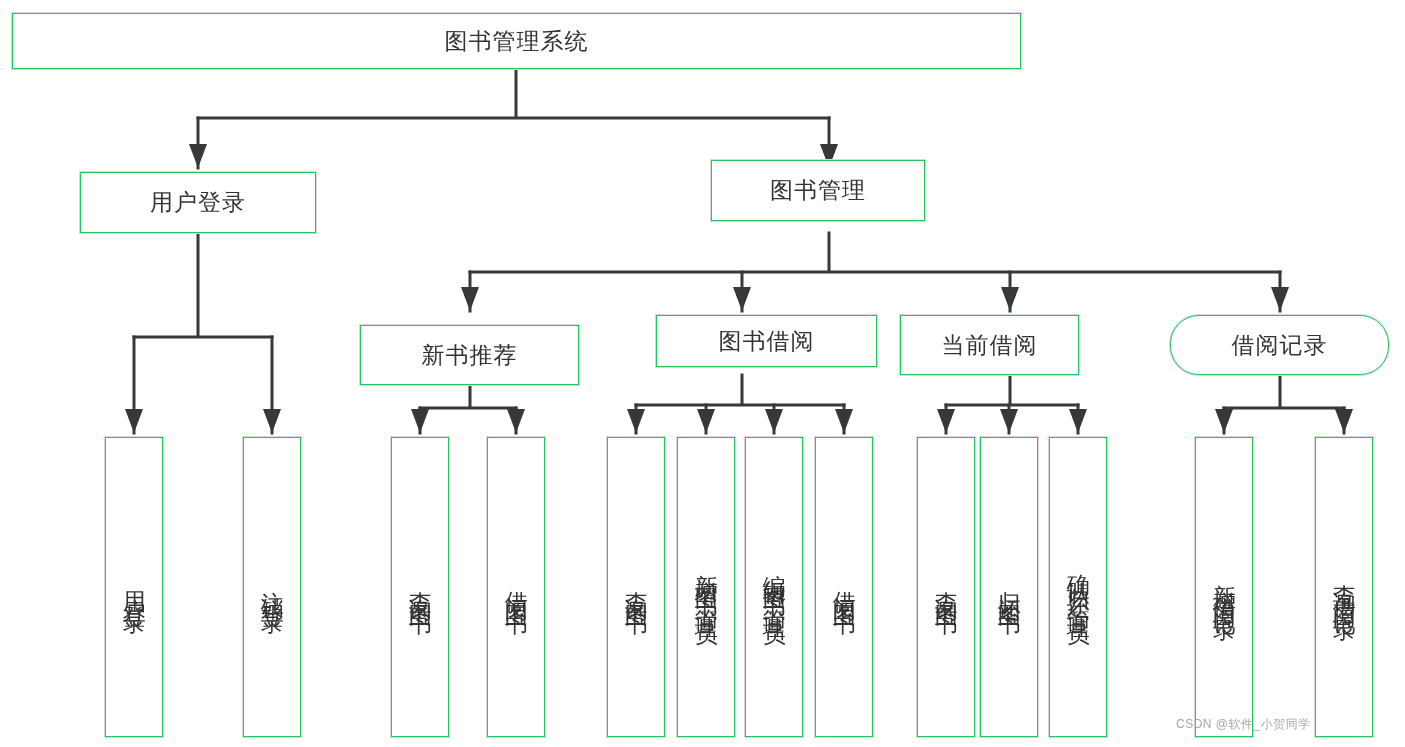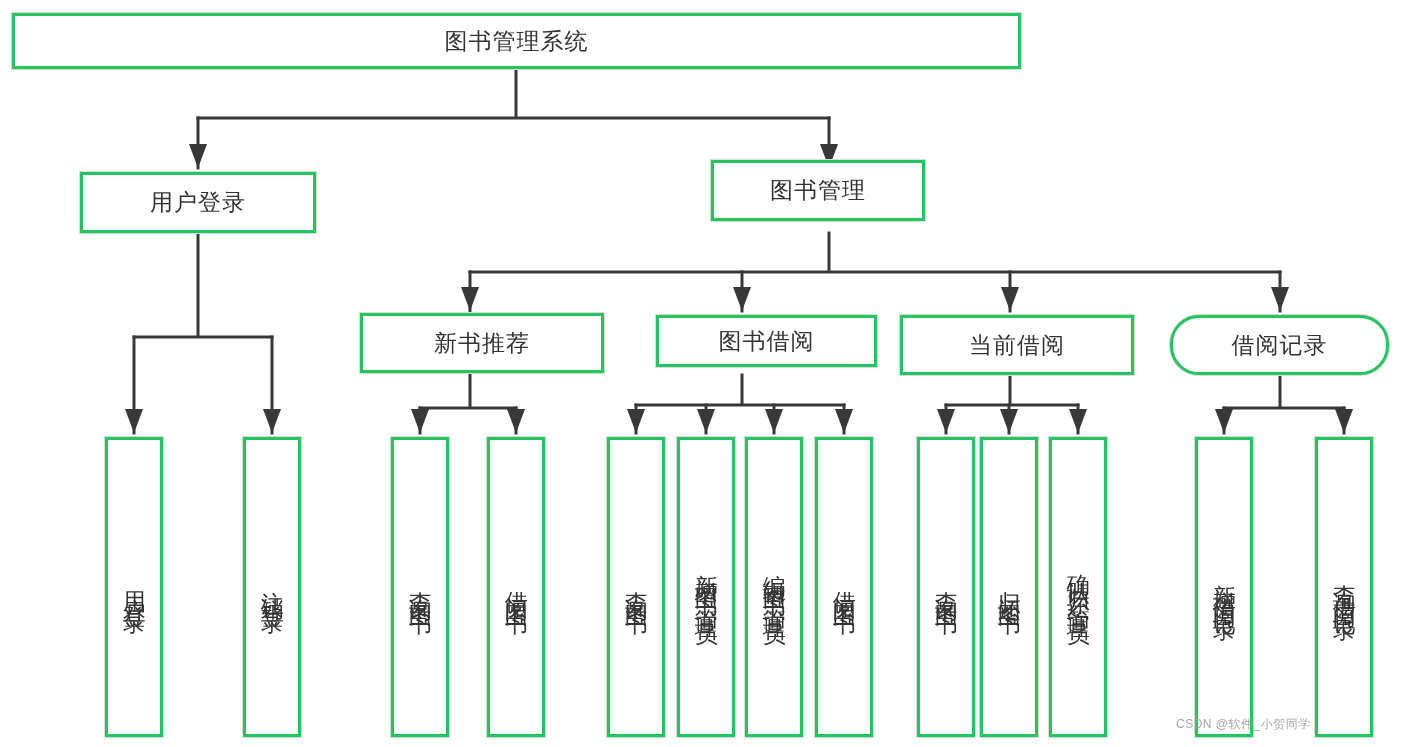--- a/index.html
+++ b/index.html
@@ -14,21 +14,21 @@
   #wires {
     position: absolute;
     left: 0; top: 0;
     width: 1405px; height: 747px;
     z-index: 1;
   }
   .node {
     position: absolute;
     box-sizing: border-box;
     background: #ffffff;
-    border: 3px solid #22c55e;
+    border: 1px solid #22c55e;
     box-shadow: 0 0 0 1px #d9d9d9;
     display: flex;
     align-items: center;
     justify-content: center;
     z-index: 2;
     color: #333333;
   }
   .hlabel {
     font-size: 23px;
     letter-spacing: 1px;
@@ -107,27 +107,27 @@
     <span class="hlabel">图书管理系统</span>
   </div>
 
   <div class="node" style="left:80px; top:172px; width:236px; height:61px;">
     <span class="hlabel">用户登录</span>
   </div>
   <div class="node" style="left:711px; top:160px; width:214px; height:61px;">
     <span class="hlabel">图书管理</span>
   </div>
 
-  <div class="node" style="left:360px; top:313px; width:244px; height:60px;">
+  <div class="node" style="left:360px; top:325px; width:219px; height:60px;">
     <span class="hlabel">新书推荐</span>
   </div>
   <div class="node" style="left:656px; top:315px; width:221px; height:52px;">
     <span class="hlabel">图书借阅</span>
   </div>
-  <div class="node" style="left:900px; top:315px; width:234px; height:60px;">
+  <div class="node" style="left:900px; top:315px; width:179px; height:60px;">
     <span class="hlabel">当前借阅</span>
   </div>
   <div class="node" style="left:1170px; top:315px; width:219px; height:60px;border-radius:29px;">
     <span class="hlabel">借阅记录</span>
   </div>
 
   <div class="node" style="left:105px; top:437px; width:58px; height:300px;">
     <span class="vlabel">用户登录</span>
   </div>
   <div class="node" style="left:243px; top:437px; width:58px; height:300px;">

